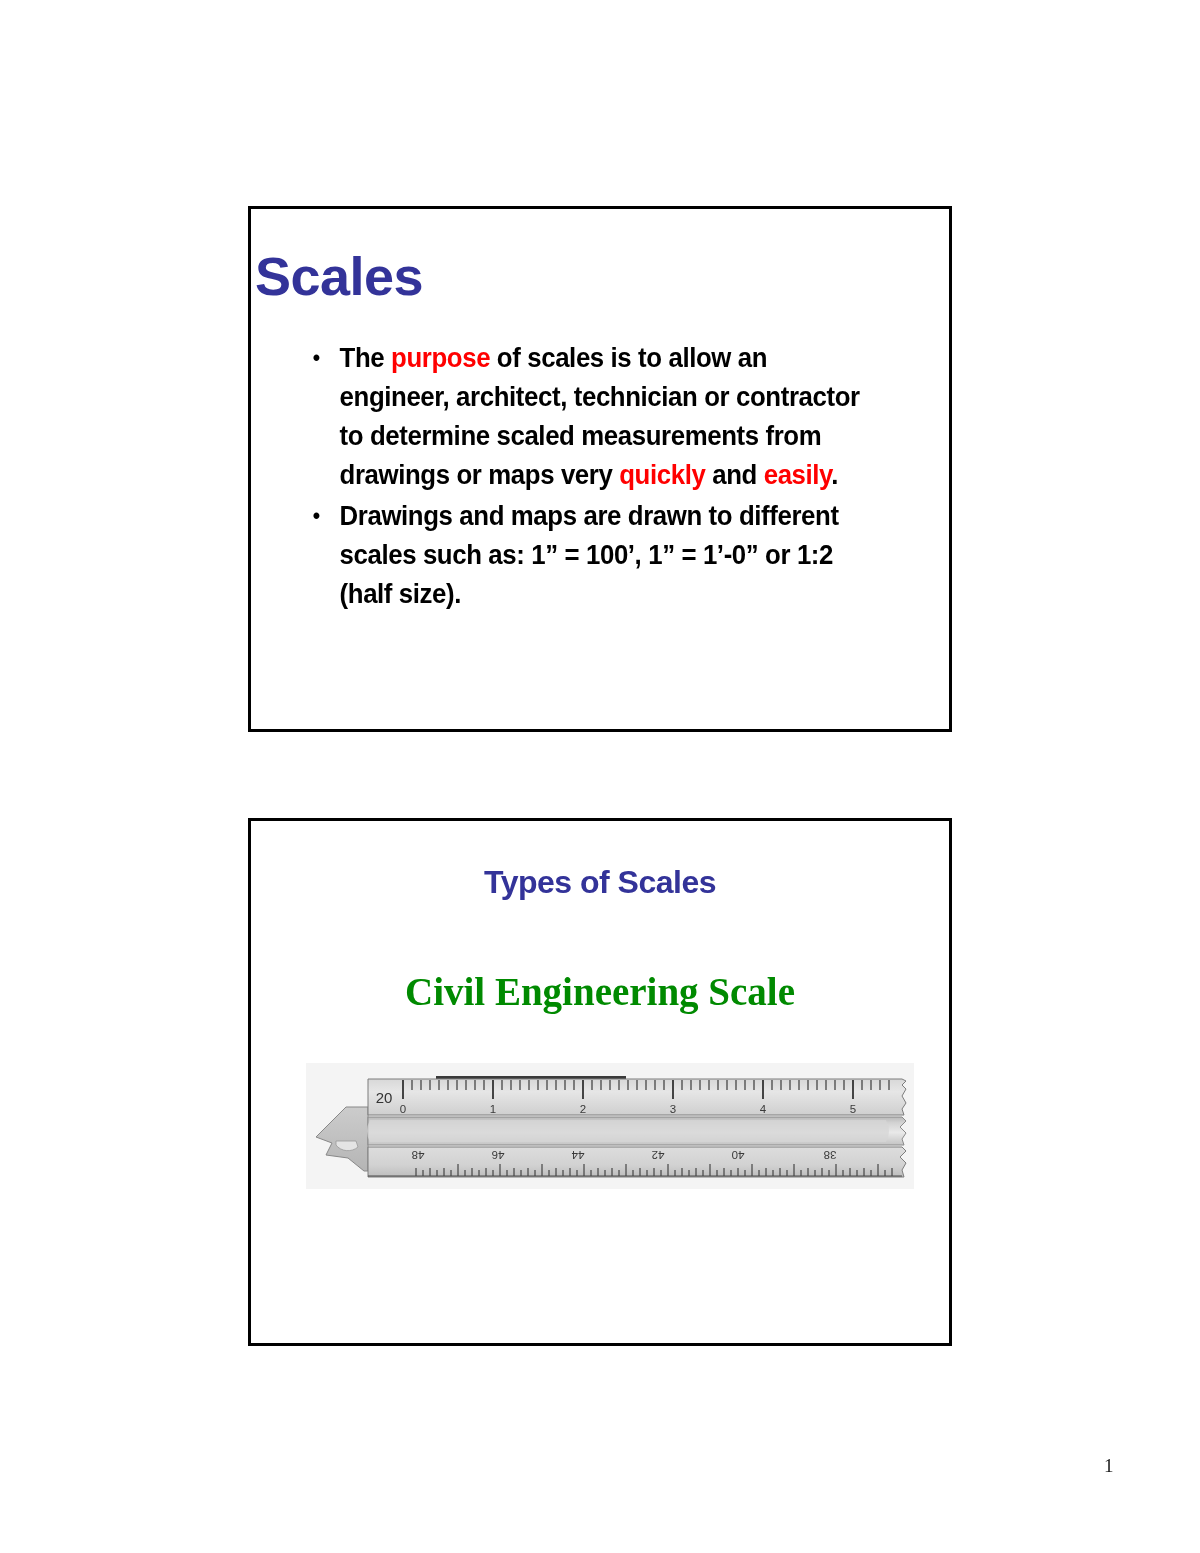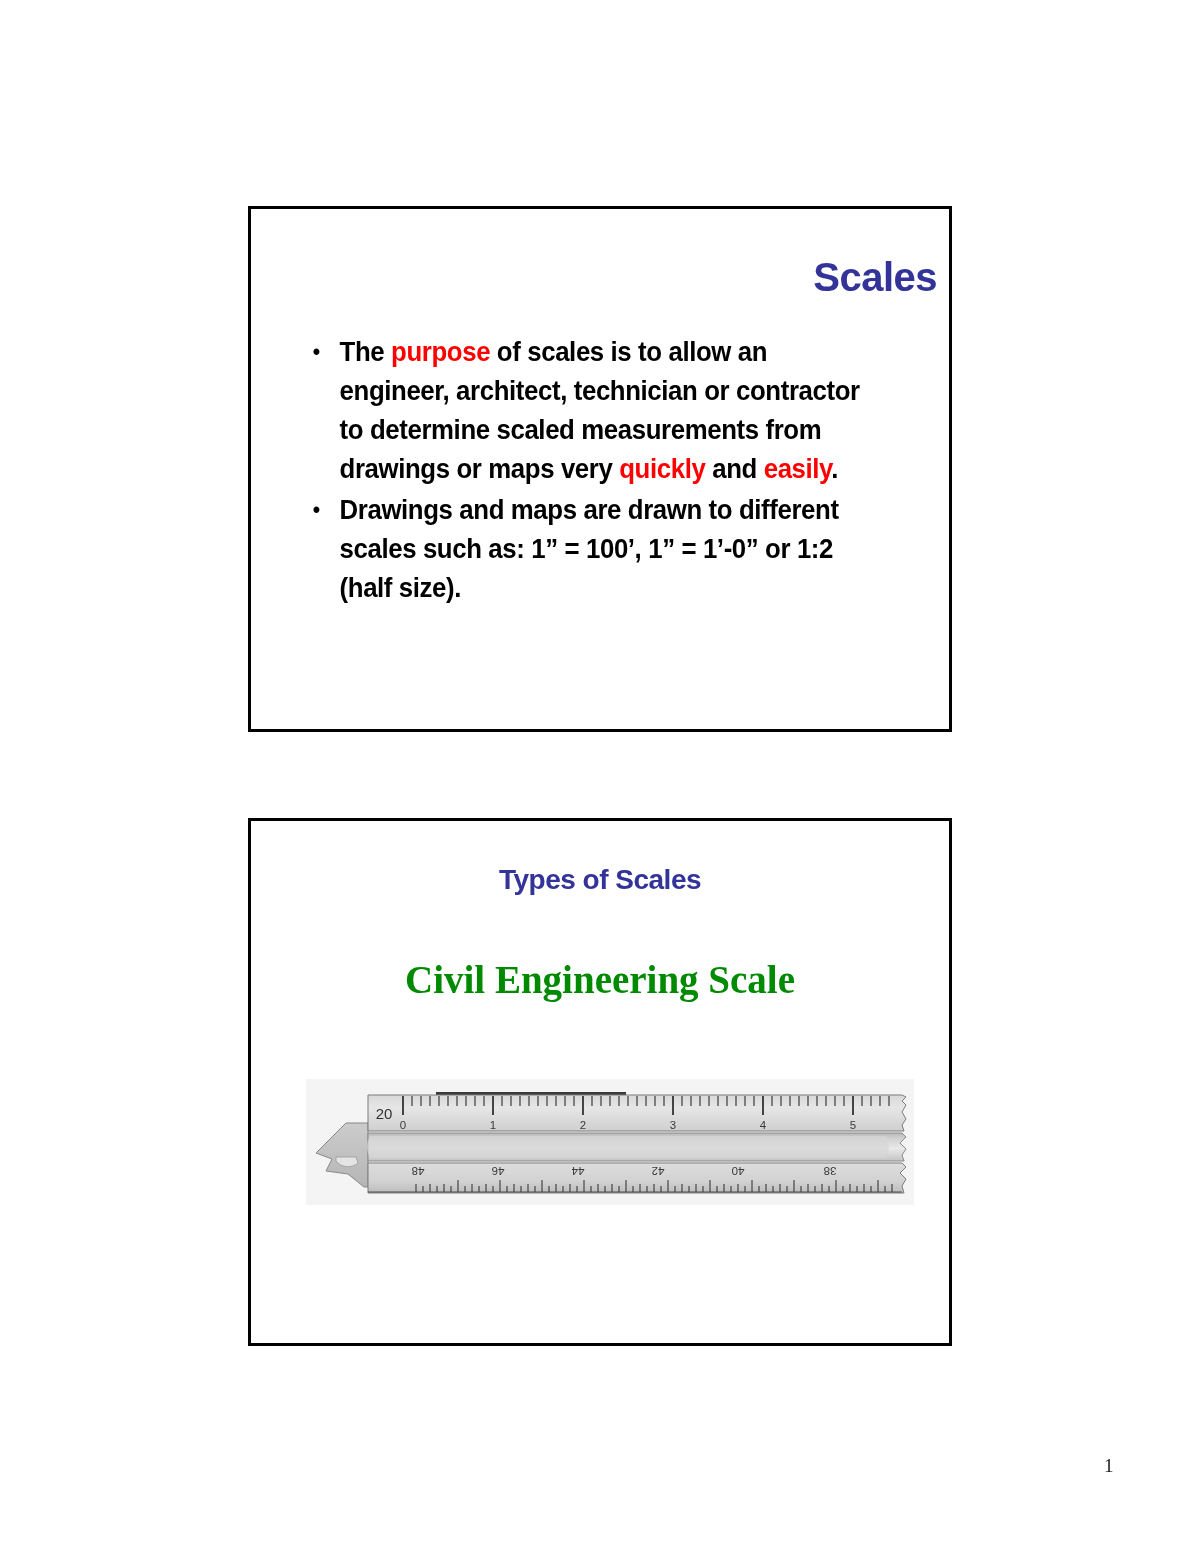--- a/index.html
+++ b/index.html
@@ -20,27 +20,27 @@
     position: absolute;
     background: #ffffff;
     border: 3px solid #000000;
     box-sizing: border-box;
   }
   #slide-1 { left: 248px; top: 206px;  width: 704px; height: 526px; }
   #slide-2 { left: 248px; top: 818px;  width: 704px; height: 528px; }
 
   
   .slide-title {
-    text-align: right;
+    text-align: left;
     color: #333399;
     font-family: "Liberation Sans", sans-serif;
     font-weight: bold;
-    font-size: 40px;
+    font-size: 54px;
     letter-spacing: -0.5px;
-    margin: 12px;
+    margin: 4px;
     padding-top: 36px;
     line-height: 1;
   }
   .bullet-list {
     margin: 16px;
     padding: 0;
     list-style: none;
     margin-top: 36px;
   }
   .bullet-item {
@@ -68,42 +68,42 @@
     color: #000000;
   }
   .hl-red { color: #FF0000; }
 
   
   .slide2-title {
     text-align: center;
     color: #333399;
     font-family: "Liberation Sans", sans-serif;
     font-weight: bold;
-    font-size: 28px;
+    font-size: 32px;
     margin: 0;
     padding-top: 45px;
     letter-spacing: -0.5px;
     line-height: 1;
   }
   .slide2-subtitle {
     text-align: center;
     color: #008A00;
     font-family: "Liberation Serif", serif;
     font-weight: bold;
     font-size: 39px;
-    margin: 4px;
+    margin: 12px;
     padding-top: 62px;
     line-height: 1;
   }
 
   
   .ruler-figure {
     position: absolute;
     left: 55px;
-    top: 258px;
+    top: 242px;
     width: 608px;
     height: 126px;
     background: #22c55e;
   }
   .ruler-svg { display: block; width: 608px; height: 126px; }
 
   
   .page-number {
     position: absolute;
     left: 1104px;

